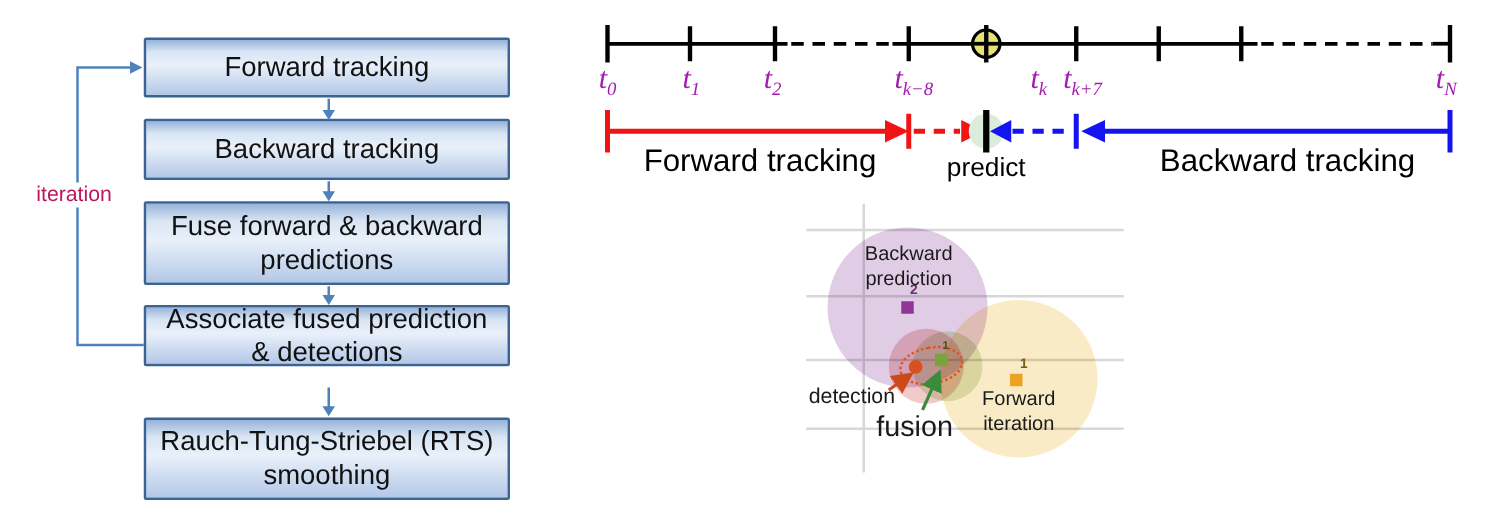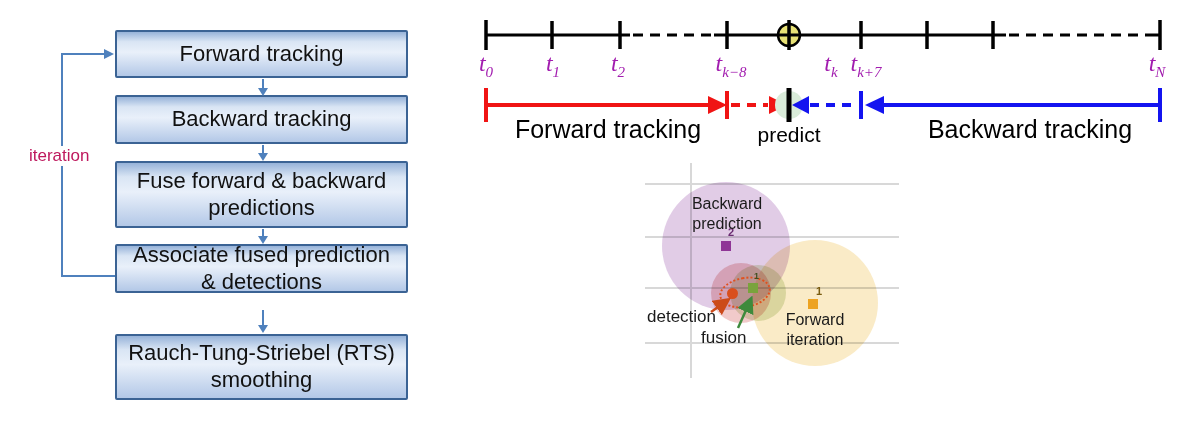--- a/index.html
+++ b/index.html
@@ -163,15 +163,15 @@
         <path d="M0,0 L7,3.5 L0,7 z" fill="#3e8a3c"></path>
       </marker>
     </defs>
     <line x1="711" y1="312" x2="728" y2="300" stroke="#cc4a1a" stroke-width="2.5" marker-end="url(#ah-or)"></line>
     <line x1="738" y1="328" x2="751" y2="299" stroke="#3e8a3c" stroke-width="2.5" marker-end="url(#ah-gr)"></line>
   </svg>
 
   <div class="sc-label" style="left:674px;top:194px;width:106px;">Backward prediction</div>
   <div class="sc-label" style="left:762px;top:310px;width:106px;">Forward iteration</div>
   <div class="sc-label" style="left:647px;top:306px;font-size:17px;">detection</div>
-  <div class="sc-label" style="left:701px;top:327px;font-size:17px;">fusion</div>
+  <div class="sc-label" style="left:701px;top:327px;font-size:23px;">fusion</div>
 
 </div>
 
 </body></html>

